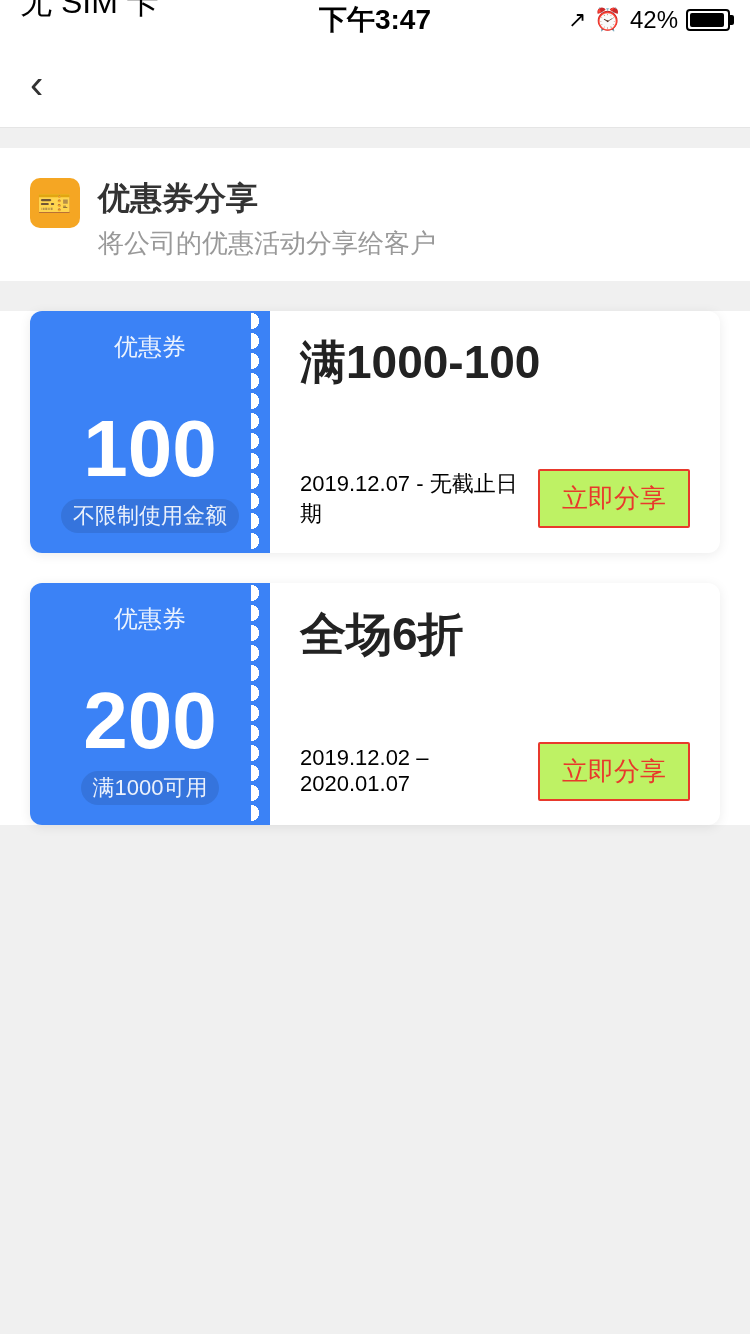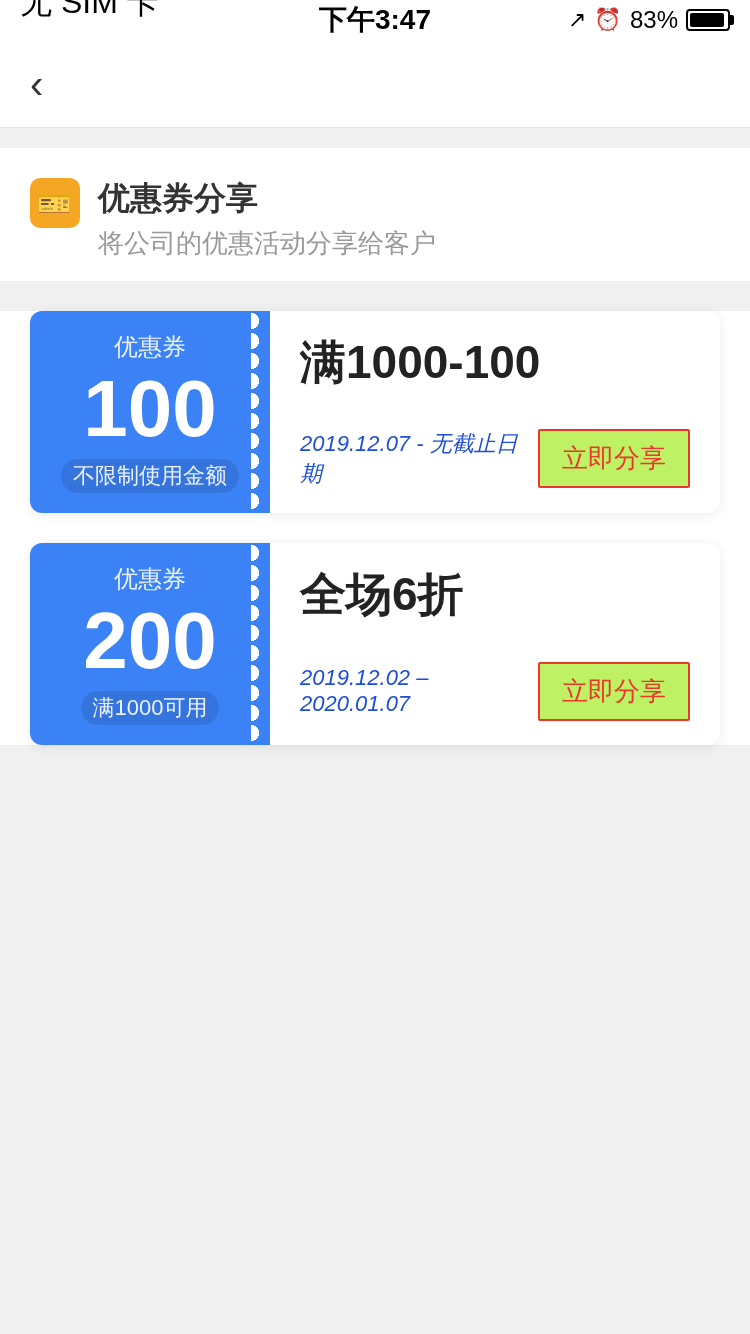--- a/index.html
+++ b/index.html
@@ -176,20 +176,21 @@
       font-size: 24px;
       color: rgba(255,255,255,0.9);
       margin-bottom: 6px;
     }
     .coupon-amount {
       font-size: 80px;
       font-weight: 700;
       color: #fff;
       line-height: 1;
       margin-bottom: 10px;
+      margin-top: 40px;
     }
     .coupon-condition {
       font-size: 22px;
       color: rgba(255,255,255,0.9);
       text-align: center;
       background: rgba(0,0,0,0.1);
       padding: 2px 12px;
       border-radius: 20px;
     }
 
@@ -207,22 +208,21 @@
       line-height: 1.2;
     }
     .coupon-bottom {
       display: flex;
       align-items: center;
       justify-content: space-between;
       margin-top: 16px;
     }
     .coupon-date {
       font-size: 22px;
-      color: #1d4ed8;
-      font-style: italic;
+      color: #000000;
     }
     .share-btn {
       border: 2px solid #e8392c;
       border-radius: 2px;
       padding: 10px 22px;
       font-size: 26px;
       color: #e8392c;
       background: #bef264;
       cursor: pointer;
       white-space: nowrap;
@@ -243,21 +243,21 @@
     <svg width="32" height="24" viewBox="0 0 32 24" fill="none">
       <path d="M16 18l2.5-2.5a3.5 3.5 0 00-5 0L16 18z" fill="#000"></path>
       <path d="M16 18l5.5-5.5a7.8 7.8 0 00-11 0L16 18z" fill="#000" fill-opacity="0.5"></path>
       <path d="M16 18l8.5-8.5a12 12 0 00-17 0L16 18z" fill="#000" fill-opacity="0.25"></path>
     </svg>
   </div>
   <div class="status-center">下午3:47</div>
   <div class="status-right">
     <span style="font-size:22px;">↗</span>
     <span style="font-size:22px;">⏰</span>
-    <span>83%</span>
+    <span>42%</span>
     <div class="battery-icon">
       <div class="battery-fill"></div>
     </div>
   </div>
 </div>
 
 <div class="nav-bar">
   <span class="nav-back">‹</span>
 </div>
 

